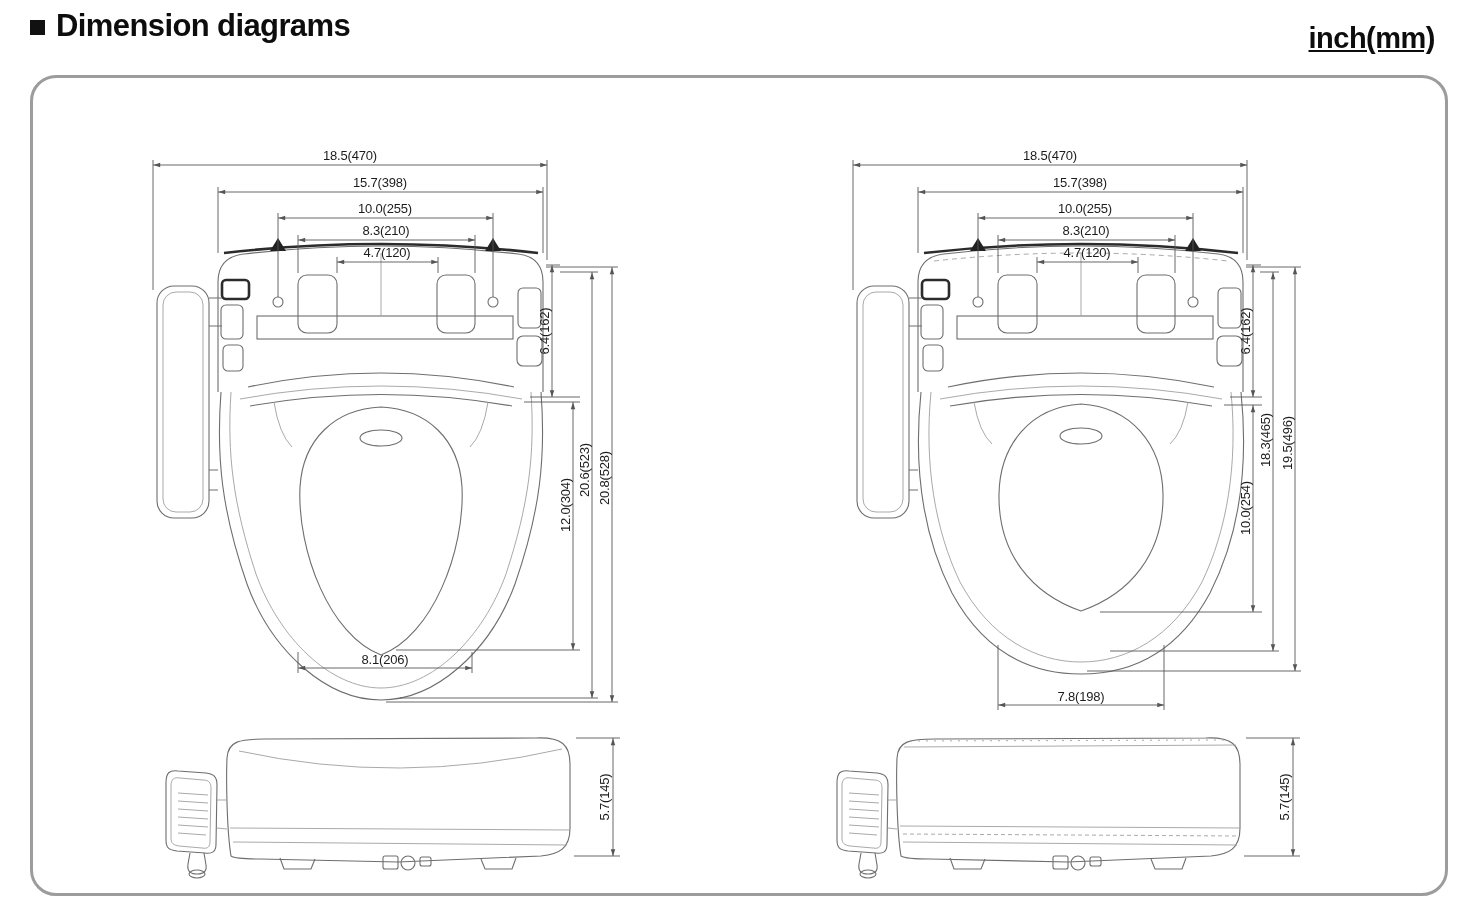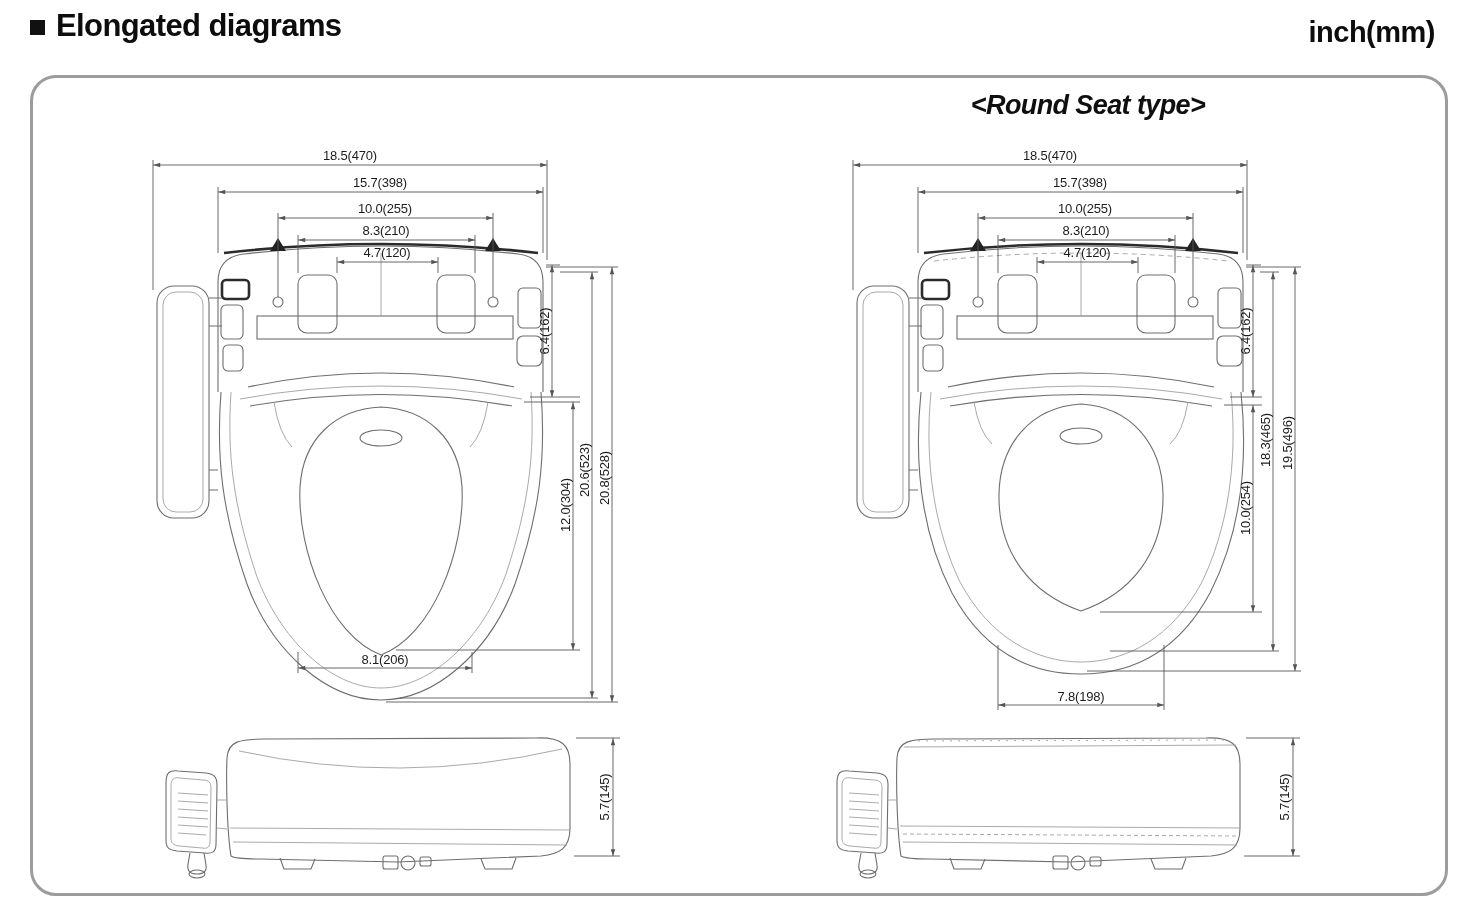--- a/index.html
+++ b/index.html
@@ -1,21 +1,21 @@
 <!DOCTYPE html>
 <html><head>
 <meta charset="utf-8">
 <style>
   html,body{margin:0;padding:0;background:#fff;}
   .page{position:relative;width:1461px;height:905px;background:#fff;
         font-family:"Liberation Sans",sans-serif;overflow:hidden;}
   .hdr{position:absolute;left:30px;top:8px;display:flex;align-items:center;gap:11px;}
   .bullet{width:15px;height:15px;background:#111;display:inline-block;margin-top:3px;}
   .hdr h1{margin:0;font-size:31px;font-weight:800;color:#0d0d0d;letter-spacing:-0.6px;}
-  .units{position:absolute;right:26px;top:16px;font-size:29px;font-weight:800;color:#0d0d0d;letter-spacing:-0.5px;}
+  .units{position:absolute;right:26px;top:22px;font-size:29px;font-weight:800;color:#0d0d0d;letter-spacing:-0.5px;text-decoration:underline;}
   .frame{position:absolute;left:30px;top:75px;width:1412px;height:815px;
          border:3px solid #9c9c9c;border-radius:26px;background:#fff;}
   .ptitle{position:absolute;top:90px;width:500px;text-align:center;font-size:27px;
           font-style:italic;font-weight:600;color:#0f0f0f;letter-spacing:-0.6px;}
   .ptitle.el{left:152px;}
   .ptitle.rd{left:838px;}
   svg.panel{position:absolute;overflow:visible;}
   #svg-el{left:100px;top:140px;}
   #svg-rd{left:800px;top:140px;}
   svg .ln{fill:none;stroke:#6e6e6e;stroke-width:1.1;}
@@ -26,27 +26,26 @@
   svg .t{font-family:"Liberation Sans",sans-serif;font-size:13px;fill:#1c1c1c;
          text-anchor:middle;letter-spacing:-0.2px;}
 </style>
 </head>
 <body>
 
 <div class="page">
 
   <div class="hdr">
     <span class="bullet"></span>
-    <h1>Elongated diagrams</h1>
+    <h1>Dimension diagrams</h1>
   </div>
   <div class="units">inch(mm)</div>
 
   <div class="frame"></div>
 
-  <div class="ptitle rd">&lt;Round Seat type&gt;</div>
 
   <svg id="svg-el" class="panel" width="560" height="745" viewBox="0 0 560 745">
     <defs>
       <marker id="m1e" markerWidth="9" markerHeight="7" refX="8" refY="3" orient="auto">
         <path d="M0.5,0.5 L8,3 L0.5,5.5 Z" fill="#555"></path>
       </marker>
       <marker id="m1s" markerWidth="9" markerHeight="7" refX="0" refY="3" orient="auto">
         <path d="M8,0.5 L0.5,3 L8,5.5 Z" fill="#555"></path>
       </marker>
     </defs>

